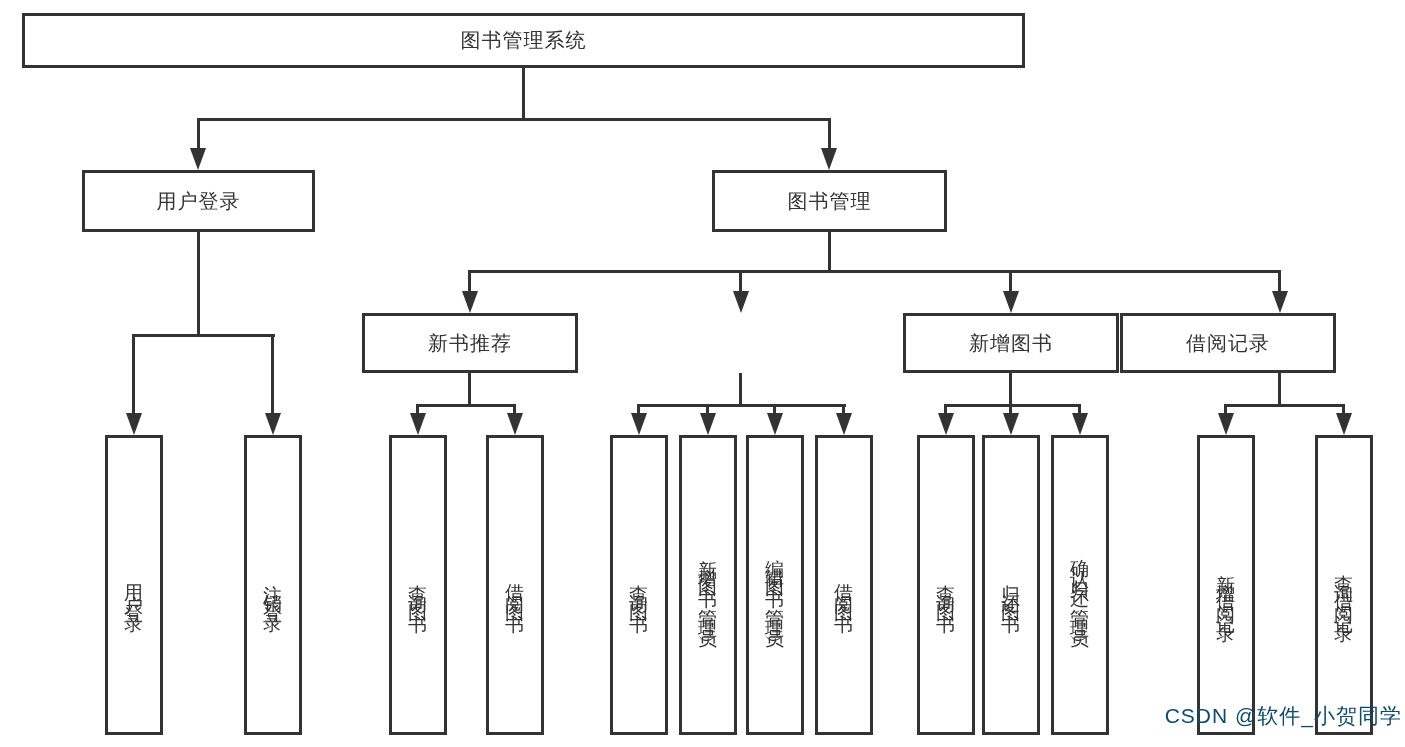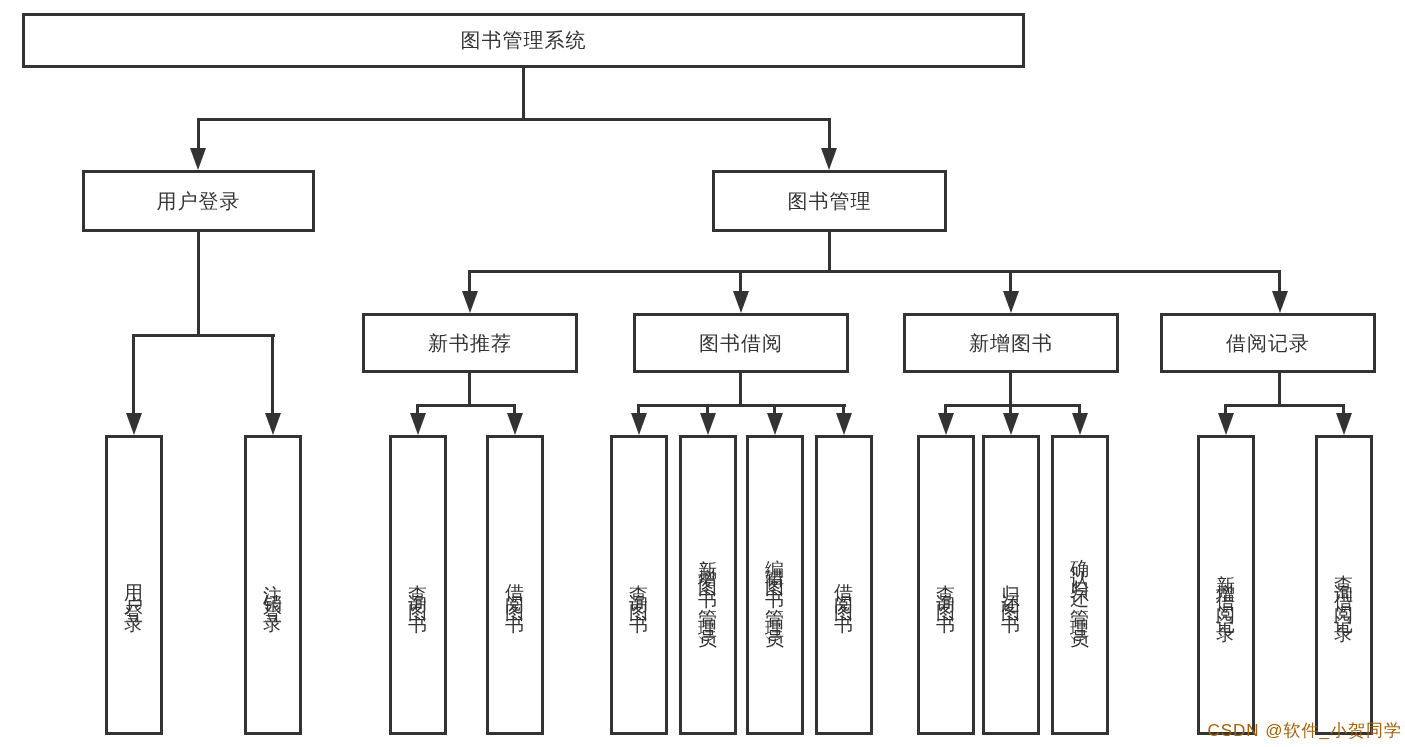--- a/index.html
+++ b/index.html
@@ -37,23 +37,23 @@
     position:absolute;
     width:0;height:0;
     border-left:8px solid transparent;
     border-right:8px solid transparent;
     border-top:22px solid #333333;
     z-index:1;
   }
   .watermark{
     position:absolute;
     right:3px;
-    bottom:5px;
-    font-size:17px;
-    color:#a16207;
+    bottom:17px;
+    font-size:21px;
+    color:#0c4a6e;
     letter-spacing:1px;
     z-index:3;
     white-space:nowrap;
   }
 </style>
 </head>
 <body>
 
 <div id="stage">
 
@@ -115,23 +115,22 @@
   <div class="arrow" style="left:1218px;top:413px;"></div>
   <div class="vl" style="left:1342px;top:404px;height:14px;"></div>
   <div class="arrow" style="left:1336px;top:413px;"></div>
 
   <div class="box" style="left:22px;top:13px;width:1003px;height:55px;">图书管理系统</div>
 
   <div class="box" style="left:82px;top:170px;width:233px;height:62px;">用户登录</div>
   <div class="box" style="left:362px;top:313px;width:216px;height:60px;">新书推荐</div>
 
   <div class="box" style="left:712px;top:170px;width:235px;height:62px;">图书管理</div>
-  <div class="box" style="left:633px;top:313px;width:216px;height:60px;">图书借阅</div>
   <div class="box" style="left:903px;top:313px;width:216px;height:60px;">新增图书</div>
-  <div class="box" style="left:1160px;top:313px;width:216px;height:60px;">借阅记录</div>
+  <div class="box" style="left:1120px;top:313px;width:216px;height:60px;">借阅记录</div>
 
   <div class="box leaf" style="left:105px;top:435px;width:58px;height:300px;">用户登录</div>
   <div class="box leaf" style="left:244px;top:435px;width:58px;height:300px;">注销登录</div>
 
   <div class="box leaf" style="left:389px;top:435px;width:58px;height:300px;">查询图书</div>
   <div class="box leaf" style="left:486px;top:435px;width:58px;height:300px;">借阅图书</div>
 
   <div class="box leaf" style="left:610px;top:435px;width:58px;height:300px;">查询图书</div>
   <div class="box leaf" style="left:679px;top:435px;width:58px;height:300px;">新增图书（管理员）</div>
   <div class="box leaf" style="left:746px;top:435px;width:58px;height:300px;">编辑图书（管理员）</div>

